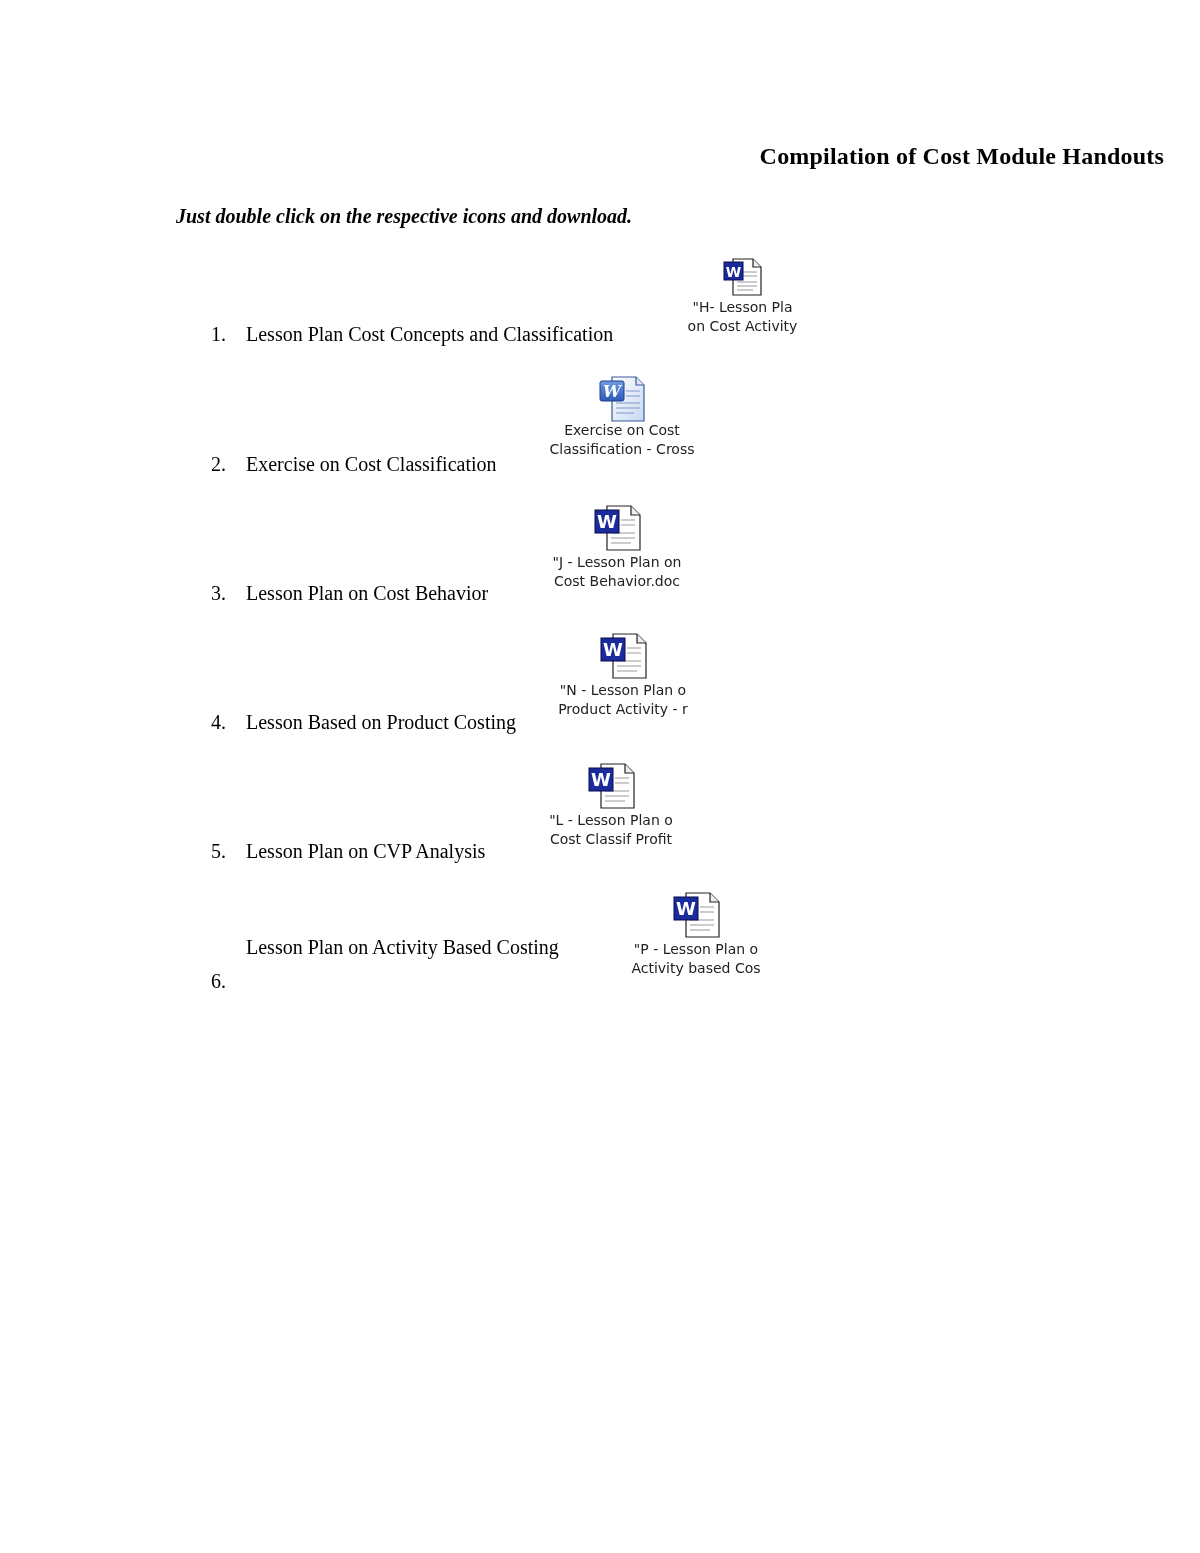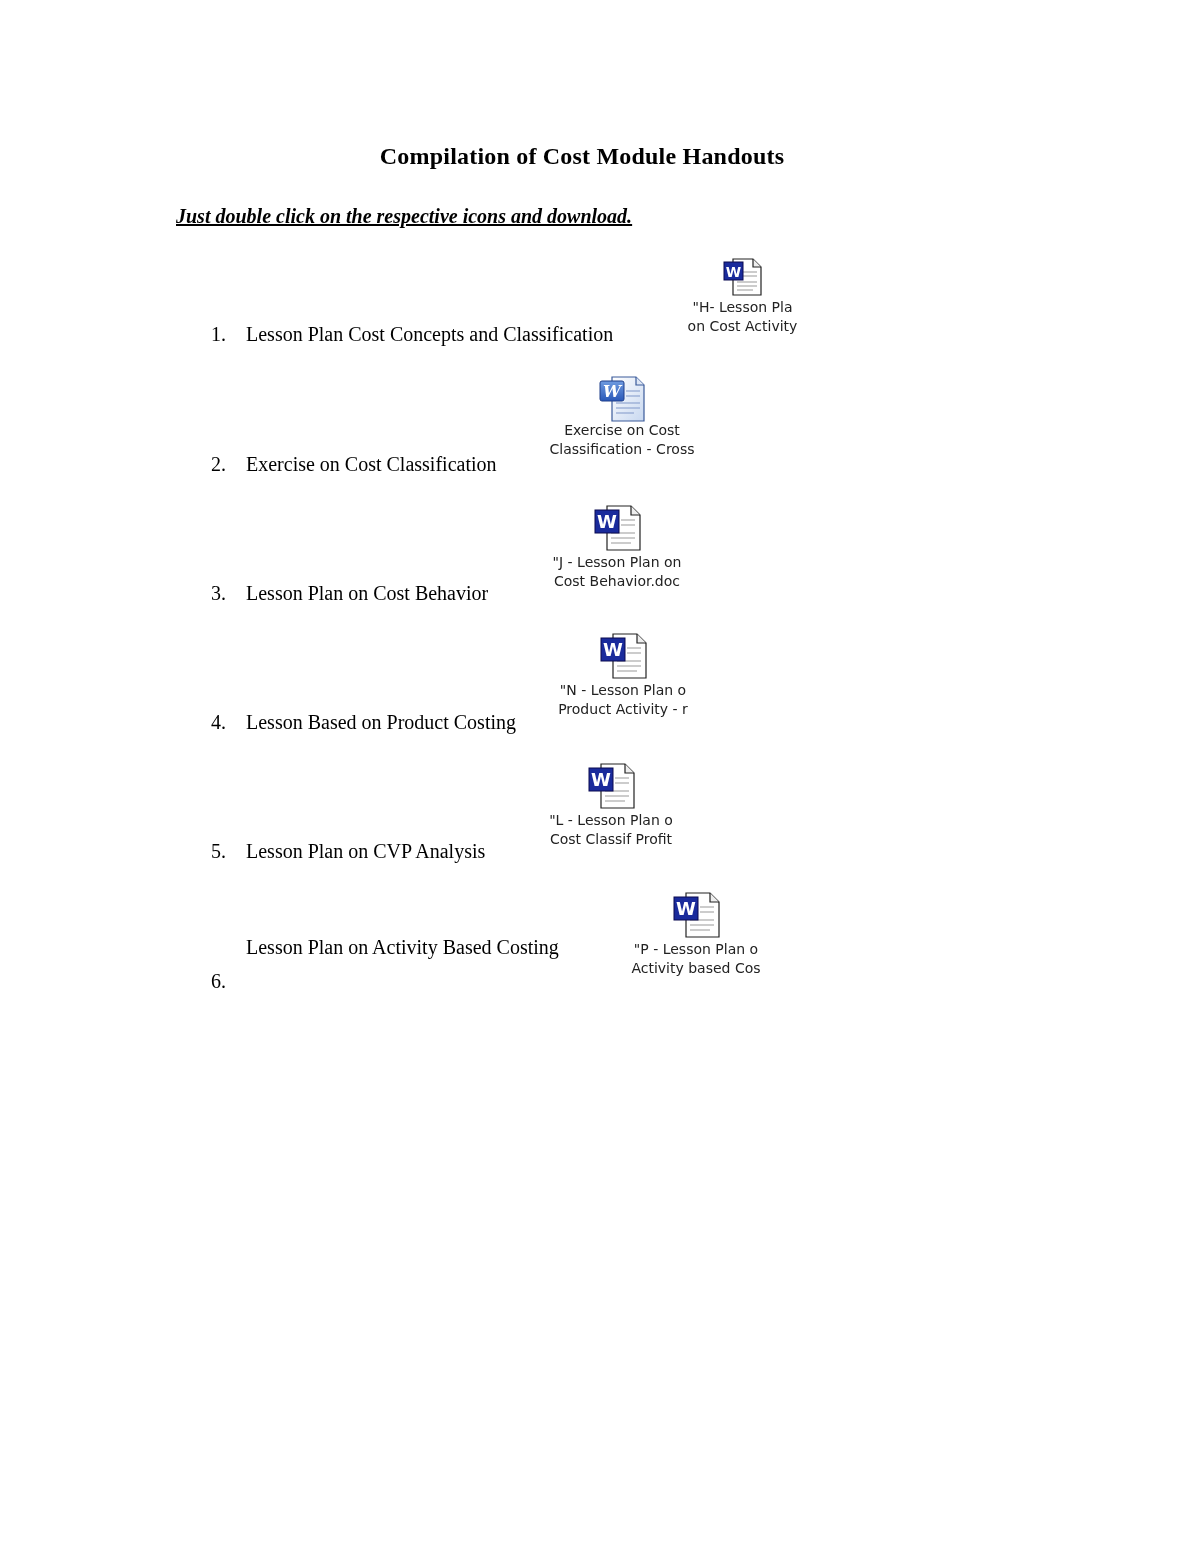--- a/index.html
+++ b/index.html
@@ -13,33 +13,32 @@
       position: relative;
       overflow: hidden;
       font-family: "Liberation Serif", "DejaVu Serif", serif;
       color: #000;
     }
     .title {
       position: absolute;
       left: 0;
       width: 1164px;
       top: 143px;
-      text-align: center;
+      text-align: right;
       font-weight: bold;
       font-size: 24px;
       letter-spacing: 0.2px;
     }
     .subtitle {
       position: absolute;
       left: 176px;
       top: 205px;
       font-weight: bold;
       font-style: italic;
       font-size: 20px;
-      text-decoration: underline;
     }
     .item-num {
       position: absolute;
       left: 211px;
       font-size: 20px;
     }
     .item-label {
       position: absolute;
       left: 246px;
       font-size: 20px;

